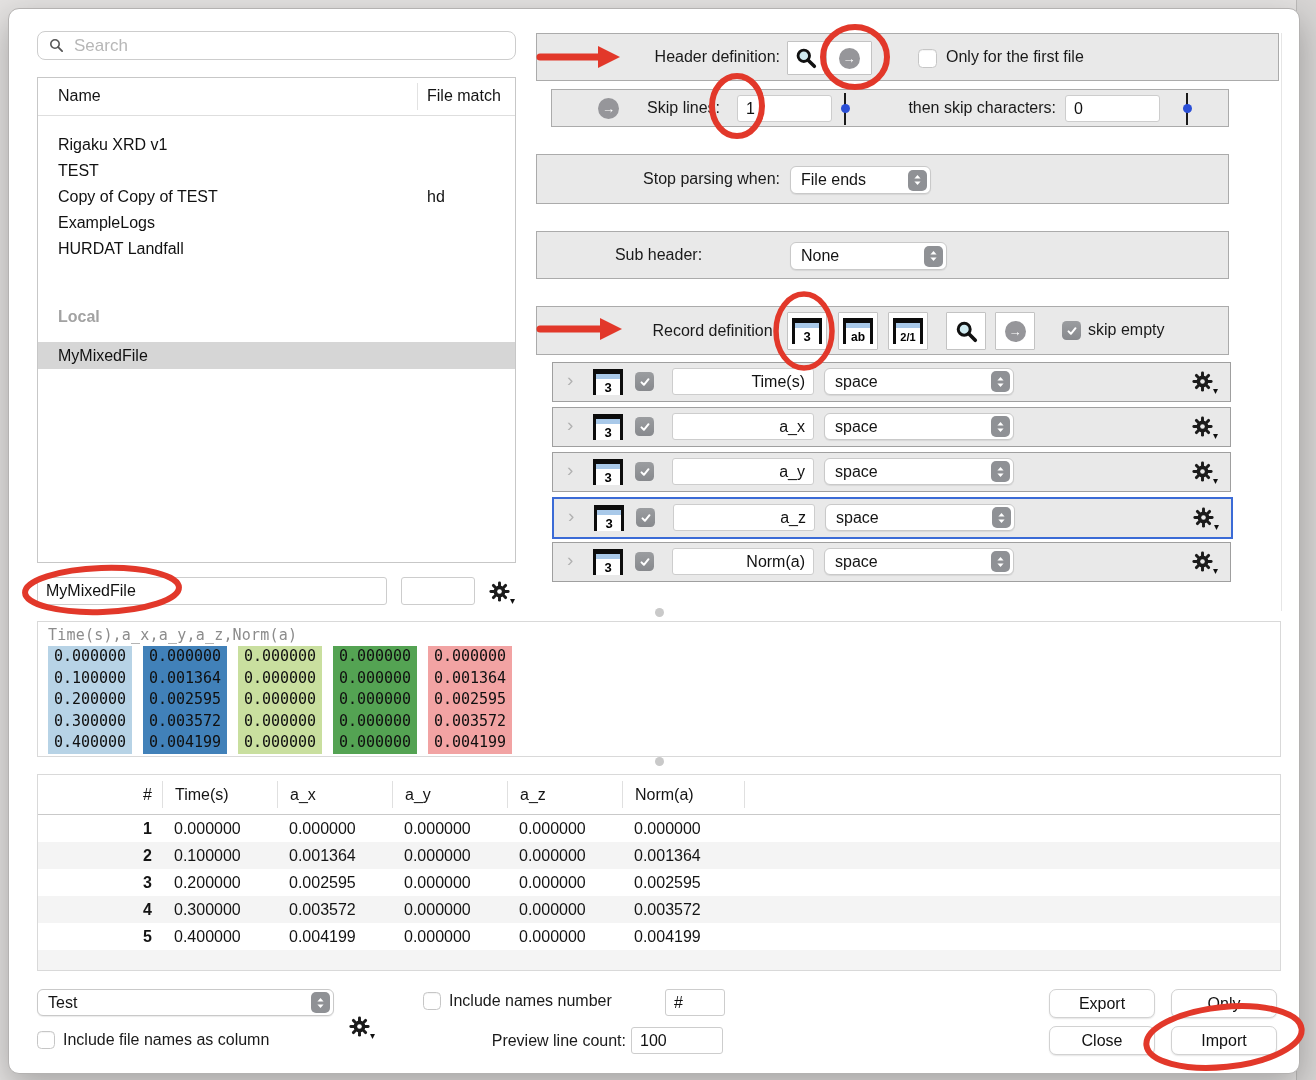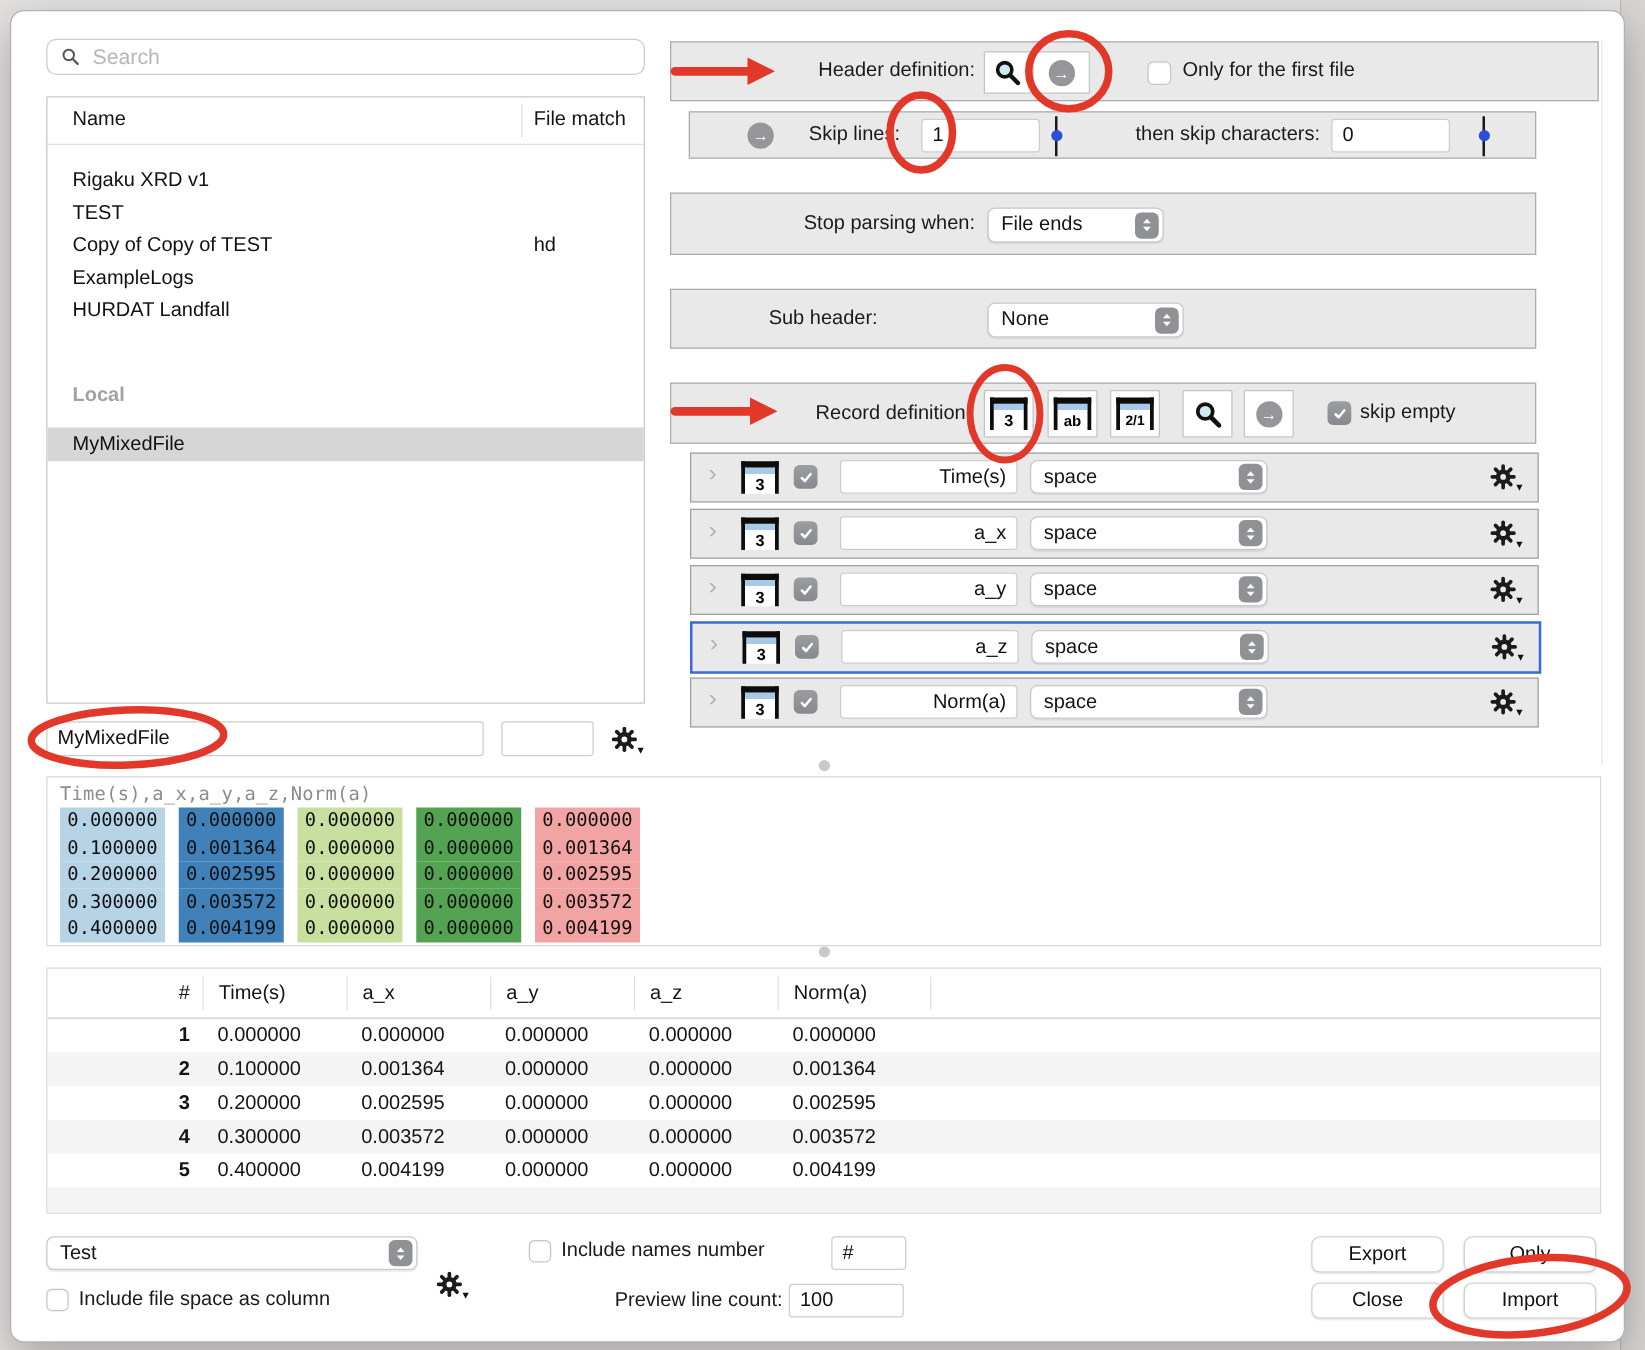--- a/index.html
+++ b/index.html
@@ -494,21 +494,21 @@
             <circle cx="10" cy="10" r="5.6"></circle>
           </g>
           <circle cx="10" cy="10" r="2.2" fill="#fff"></circle>
         </svg><i>▾</i></span>
 
     <span class="abs cb off" style="left:414px;top:983px;width:18px;height:18px;"></span>
     <span class="abs lbl" style="left:440px;top:983px;">Include names number</span>
     <input class="abs fld" style="left: 656px; top: 980px; width: 60px; height: 27px;" value="#">
 
     <span class="abs cb off" style="left:28px;top:1022px;width:18px;height:18px;"></span>
-    <span class="abs lbl" style="left:54px;top:1022px;">Include file space as column</span>
+    <span class="abs lbl" style="left:54px;top:1022px;">Include file names as column</span>
     <span class="abs lbl" style="left:430px;top:1023px;width:187px;text-align:right;">Preview line count:</span>
     <input class="abs fld" style="left: 622px; top: 1018px; width: 92px; height: 27px;" value="100">
 
     <div class="btn" style="left:1040px;top:980px;">Export</div>
     <div class="btn" style="left:1162px;top:980px;">Only</div>
     <div class="btn" style="left:1040px;top:1017px;">Close</div>
     <div class="btn" style="left:1162px;top:1017px;">Import</div>
   </div>
 
   <svg class="ann" width="1316" height="1080" viewBox="0 0 1316 1080">

